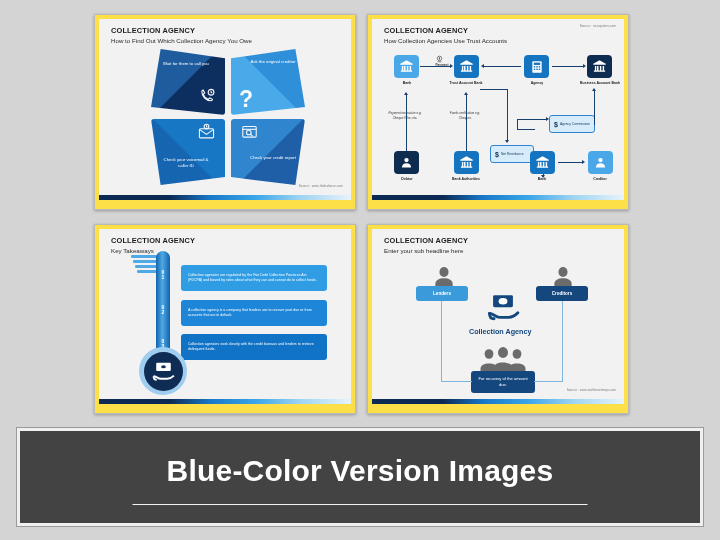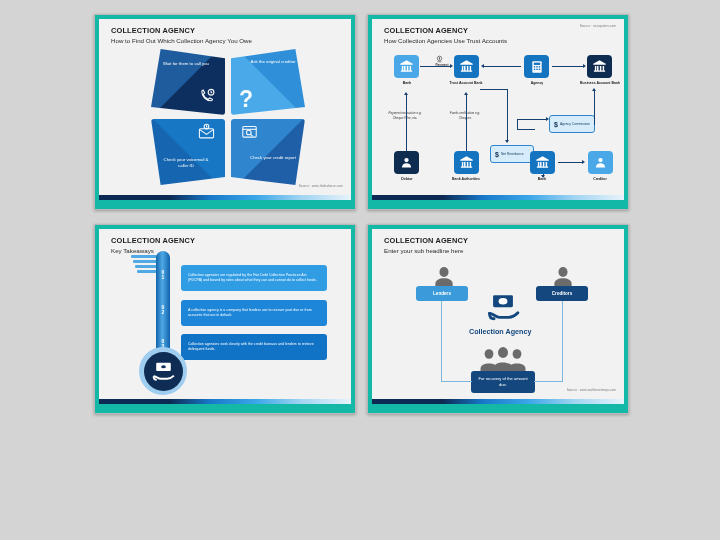--- a/index.html
+++ b/index.html
@@ -7,21 +7,21 @@
     width: 720px; height: 540px;
     background: #d6d6d6;
     font-family: "Liberation Sans", sans-serif;
     overflow: hidden;
   }
   .page { position: relative; width: 720px; height: 540px; background: #d4d4d4; }
 
   
   .slide {
     position: absolute;
-    background: #14b8a6;
+    background: #fde047;
     border: 1px solid #b9b9b9;
     box-shadow: 0 1px 3px rgba(0,0,0,.28);
     overflow: hidden;
   }
   .slide-inner { position: absolute; inset: 4px 4px 9px 4px; background: #f2f2f2; overflow: hidden; }
   .s1 { left: 94px;  top: 14px;  width: 262px; height: 196px; }
   .s2 { left: 367px; top: 14px;  width: 262px; height: 196px; }
   .s3 { left: 94px;  top: 224px; width: 262px; height: 190px; }
   .s4 { left: 367px; top: 224px; width: 262px; height: 190px; }
 
@@ -432,14 +432,18 @@
 
       <div class="l4" style="left:69px;top:72px;width:.8px;height:81px;"></div>
       <div class="l4" style="left:69px;top:152px;width:31px;height:.8px;"></div>
       <div class="l4" style="left:190px;top:72px;width:.8px;height:81px;"></div>
       <div class="l4" style="left:162px;top:152px;width:29px;height:.8px;"></div>
 
       <div class="footbar"></div>
     </div>
   </div>
 
+  <div class="banner">
+    <div class="banner-title">Blue-Color Version Images</div>
+    <div class="banner-rule"></div>
+  </div>
 
 </div>
 
 </body></html>

